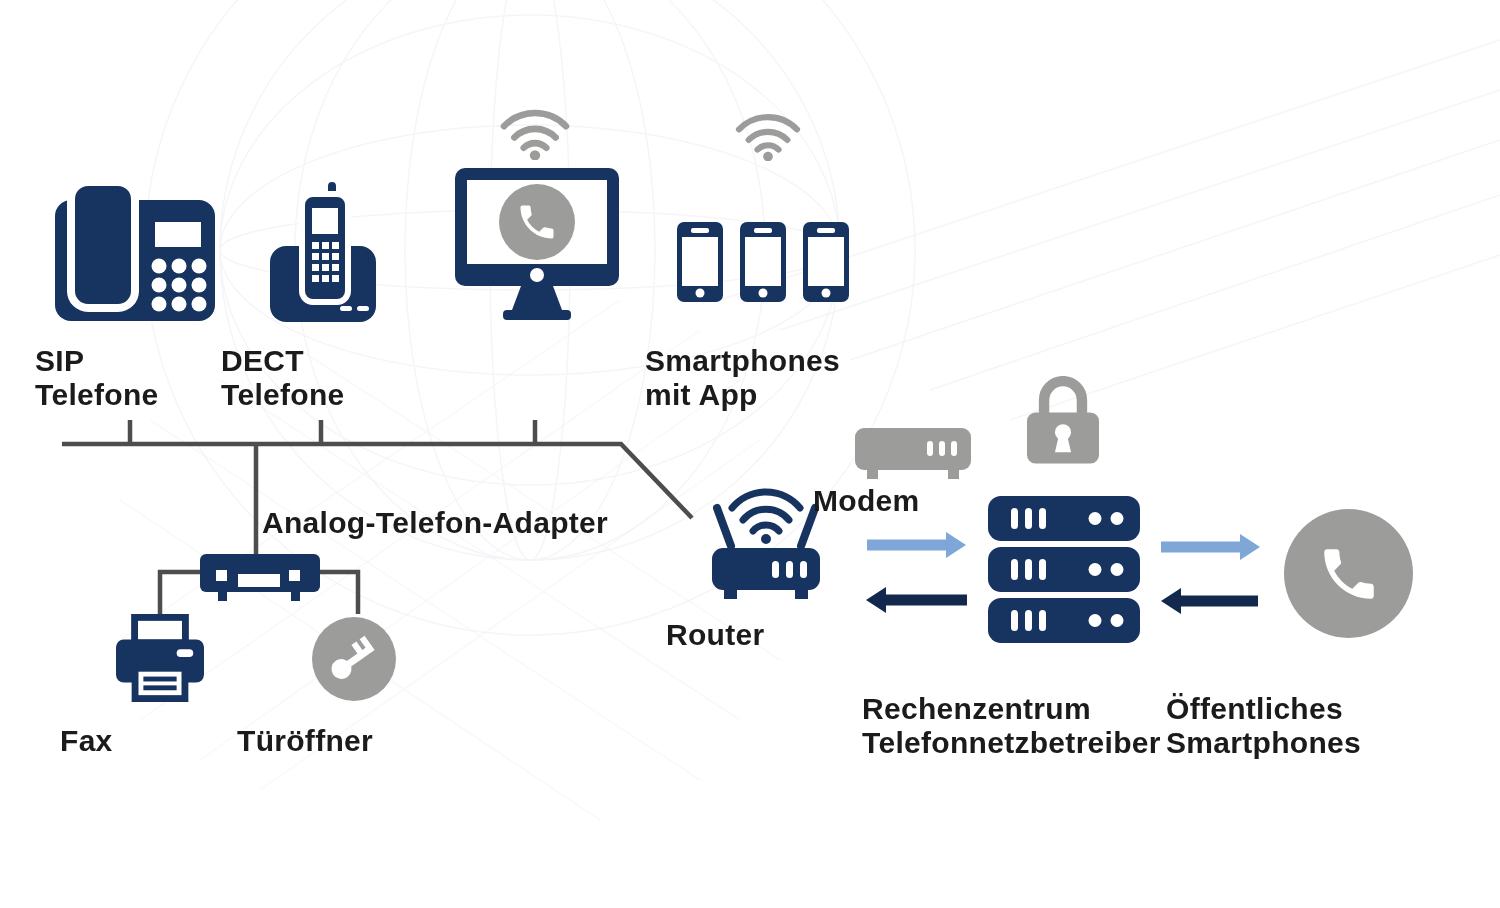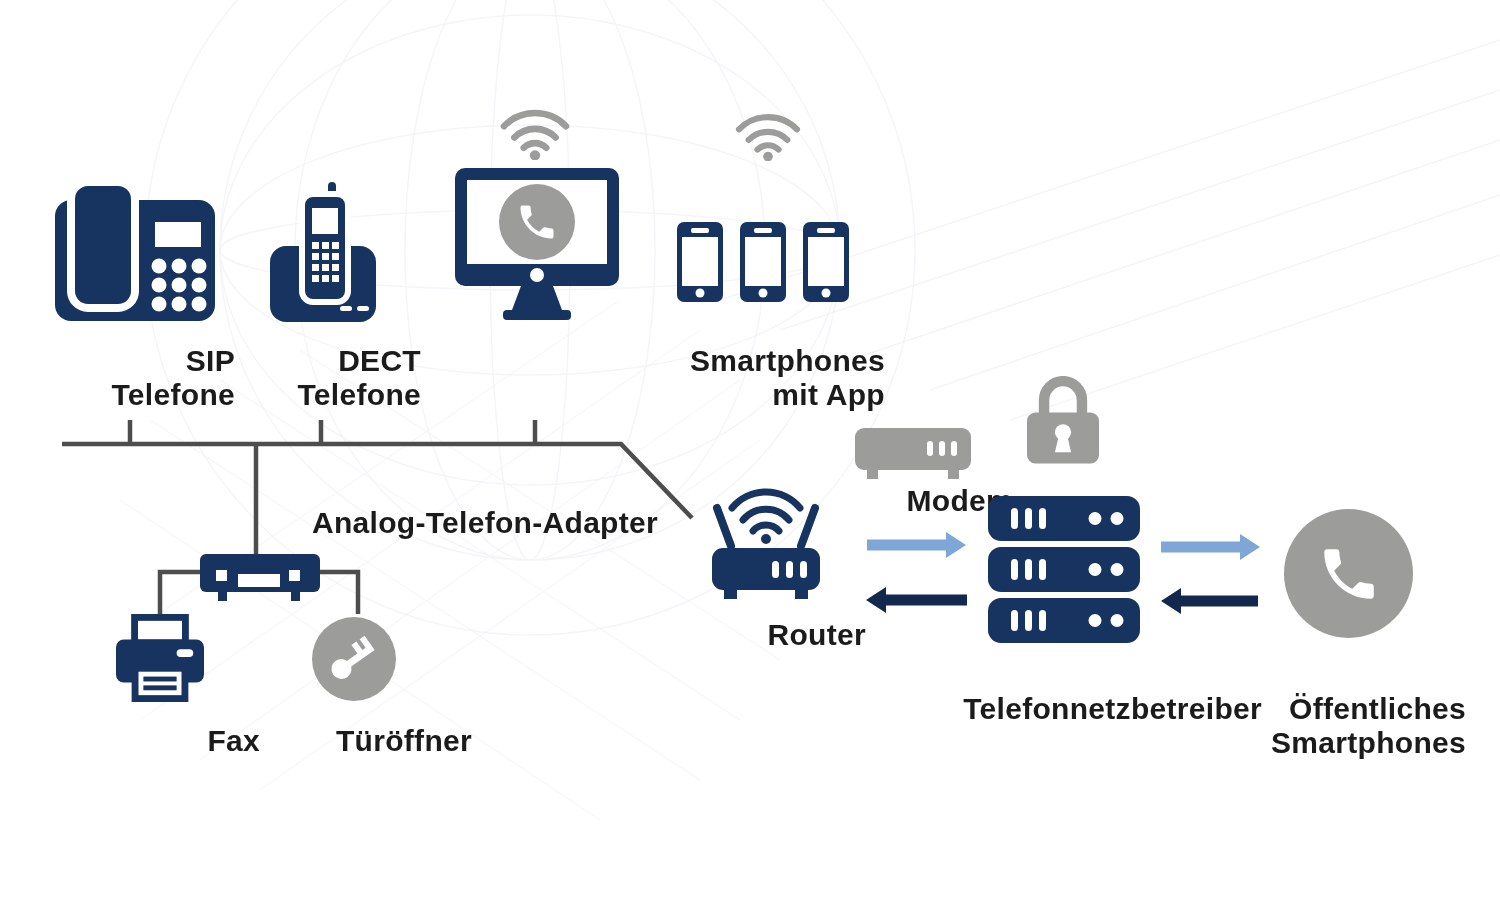--- a/index.html
+++ b/index.html
@@ -14,21 +14,21 @@
   html,body{margin:0;padding:0;background:#fff;}
   .stage{
     position:relative;width:1500px;height:908px;background:var(--bg);
     overflow:hidden;font-family:"Liberation Sans", sans-serif;
   }
   .abs{position:absolute;}
   svg{display:block;}
   .ic-navy{color:var(--navy);}
   .ic-gray{color:var(--gray-icon);}
   .node-label{
-    position:absolute;text-align:right;font-weight:700;color:var(--text);
+    position:absolute;text-align:left;font-weight:700;color:var(--text);
     font-size:30px;line-height:34px;letter-spacing:.3px;white-space:nowrap;
   }
   .ll{display:block;}
   .phones-row{position:absolute;display:flex;gap:17px;}
   .circle-badge{
     position:absolute;border-radius:50%;background:var(--gray-icon);
     display:flex;align-items:center;justify-content:center;
   }
 </style>
 </head>
@@ -211,21 +211,21 @@
       <g transform="rotate(-35 30 30)" fill="#fff">
         <circle cx="14" cy="31" r="10"></circle>
         <rect x="20" y="27.5" width="32" height="7"></rect>
         <rect x="36" y="17" width="6" height="12"></rect>
         <rect x="46" y="17" width="6" height="12"></rect>
       </g>
     </svg>
   </div>
 
   <div class="node-label" style="left:60px;top:724px;width:200px">Fax</div>
-  <div class="node-label" style="left:272px;top:724px;width:200px">Türöffner</div>
+  <div class="node-label" style="left:237px;top:724px;width:200px">Türöffner</div>
 
   <svg class="abs ic-navy" style="left:706px;top:478px" width="120" height="122" viewBox="0 0 120 122">
     <g stroke="currentColor" stroke-width="8" stroke-linecap="round">
       <line x1="11" y1="30" x2="25" y2="68"></line>
       <line x1="109" y1="30" x2="95" y2="68"></line>
     </g>
     <g stroke="currentColor" stroke-width="7" fill="none" stroke-linecap="round">
       <path d="M 26 30 A 44 44 0 0 1 94 30"></path>
       <path d="M 37 42 A 30 30 0 0 1 83 42"></path>
       <path d="M 47 53 A 17 17 0 0 1 73 53"></path>
@@ -284,20 +284,21 @@
     </svg>
   </div>
 
   <div class="circle-badge" style="left:1284px;top:509px;width:129px;height:129px">
     <svg width="66" height="66" viewBox="0 0 24 24">
       <path fill="#fff" d="M6.62 10.79c1.44 2.83 3.76 5.14 6.59 6.59l2.2-2.21c.27-.27.67-.36 1.02-.24 1.12.37 2.33.57 3.57.57.55 0 1 .45 1 1V20c0 .55-.45 1-1 1-9.39 0-17-7.61-17-17 0-.55.45-1 1-1h3.5c.55 0 1 .45 1 1 0 1.25.2 2.45.57 3.57.11.35.03.74-.25 1.02l-2.2 2.2z"></path>
     </svg>
   </div>
 
   <div class="node-label" style="left:862px;top:692px;width:400px">
+    <span class="ll">Rechenzentrum</span>
     <span class="ll">Telefonnetzbetreiber</span>
   </div>
   <div class="node-label" style="left:1166px;top:692px;width:300px">
     <span class="ll">Öffentliches</span>
     <span class="ll">Smartphones</span>
   </div>
 
 </div>
 
 </body></html>

